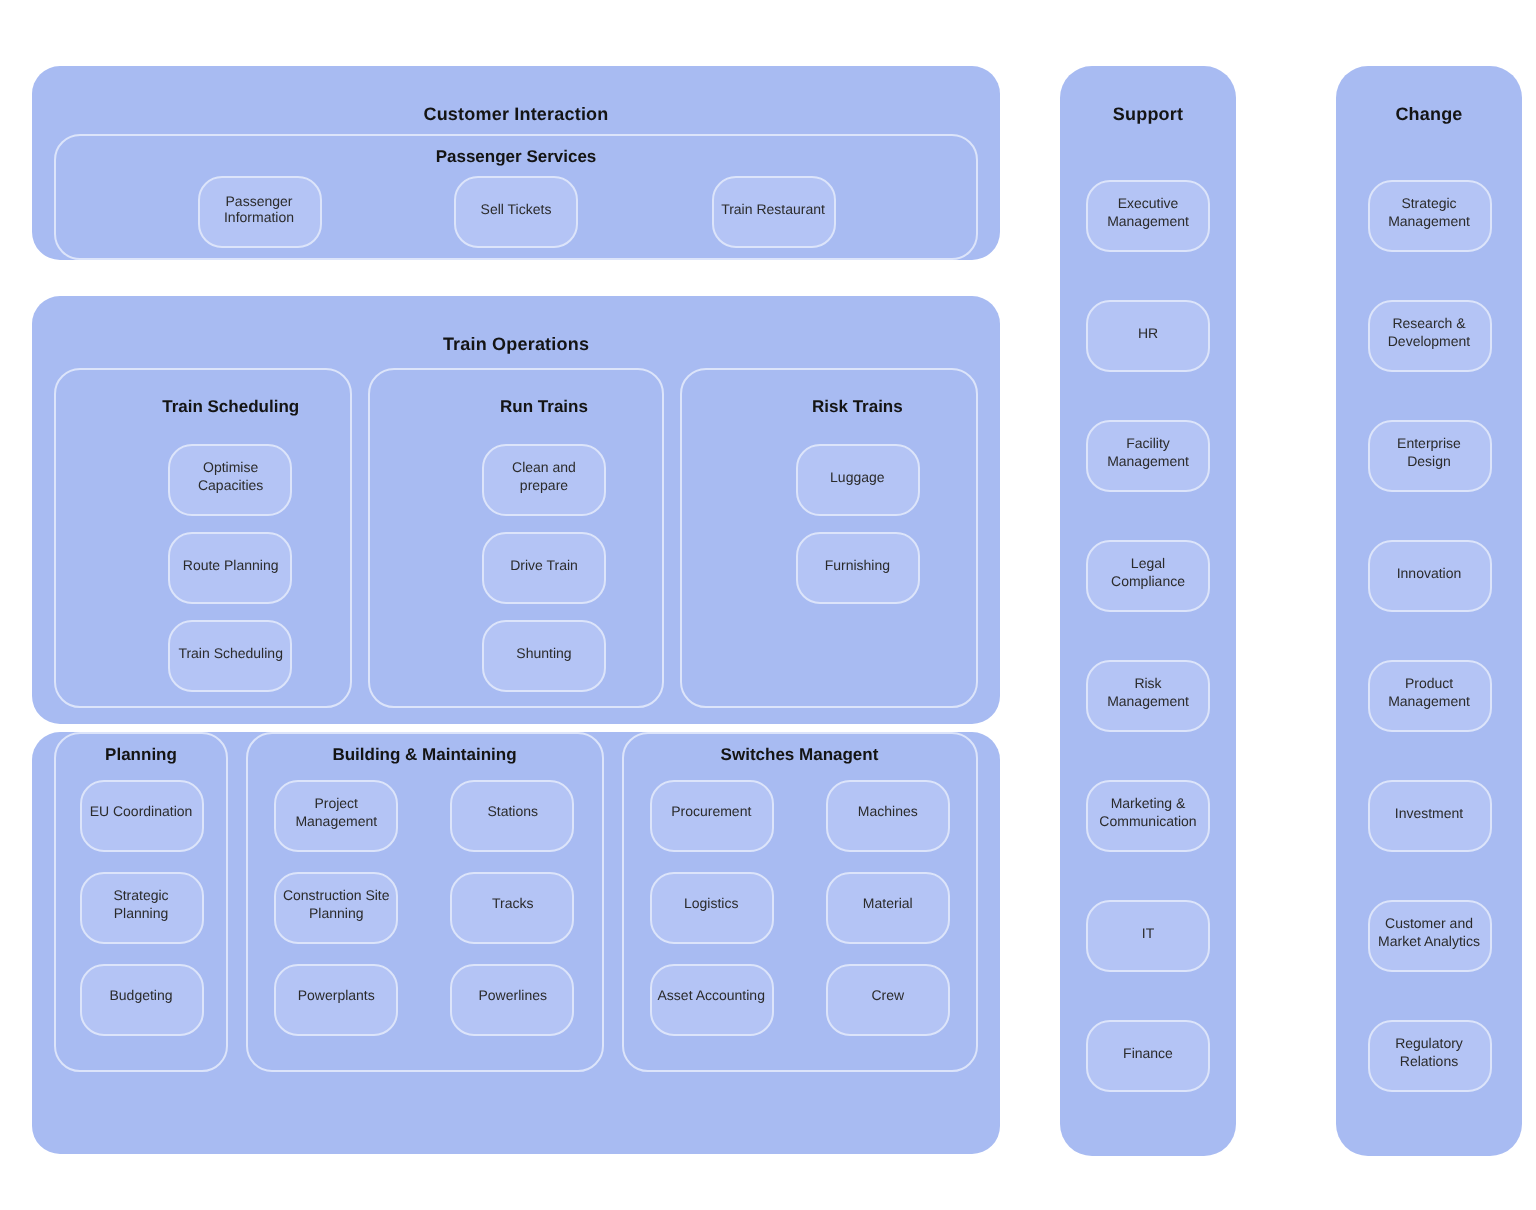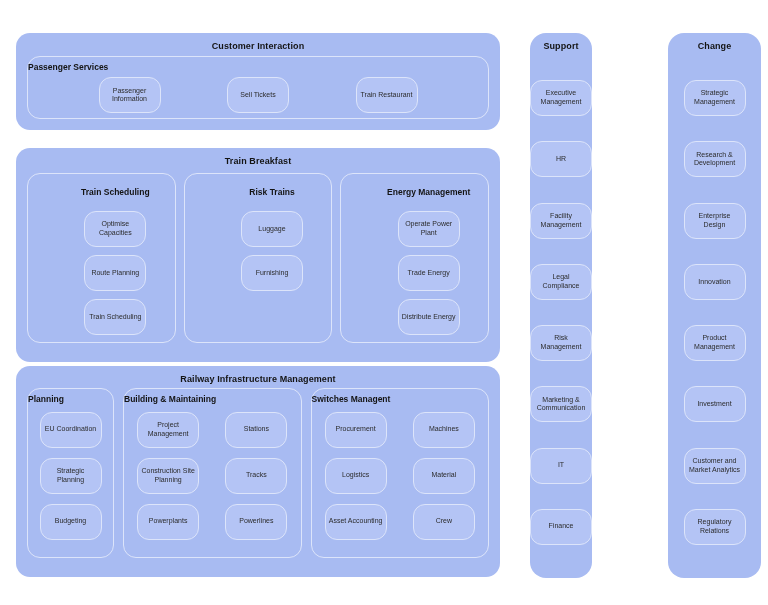--- a/index.html
+++ b/index.html
@@ -25,55 +25,55 @@
   .side-col {
     position: absolute;
     top: 33px;
     height: 545px;
     background: var(--section-bg);
     border-radius: 16px;
     display: flex;
     flex-direction: column;
     box-sizing: border-box;
   }
-  .side-col.support { left: 530px; width: 62px; }
+  .side-col.support { left: 530px; width: 88px; }
   .side-col.change  { left: 668px; width: 93px; }
 
   
   .panel {
     background: var(--section-bg);
     border-radius: 14px;
     box-sizing: border-box;
     padding: 0 11px;
   }
   .sec-ci  { height: 97px;  margin-bottom: 18px; }
   .sec-to  { height: 214px; margin-bottom: 4px; }
   .sec-rim { height: 211px; }
 
   .panel-title {
-    padding-top: 8px;
+    padding-top: 19px;
     text-align: center;
     font-size: 9px;
     font-weight: bold;
     color: #141414;
     letter-spacing: 0.1px;
   }
 
   
   .group {
     border: 1.2px solid var(--line);
     border-radius: 13px;
     box-sizing: border-box;
     display: flex;
     flex-direction: column;
     min-width: 0;
   }
   .group-title {
     padding-top: 6px;
-    text-align: left;
+    text-align: center;
     font-size: 8.5px;
     font-weight: bold;
     color: #141414;
     line-height: 1.15;
   }
 
   
   .ci-row { display: flex; gap: 10px; margin-top: 5px; height: 63px; }
   .g-ps { flex: 265 1 0; }
   .g-ns { flex: 187 1 0; }
@@ -182,66 +182,65 @@
               </div>
               <div class="leaf">
                 <span>Train Restaurant</span>
               </div>
             </div>
         </div>
       </div>
     </section>
 
     <section class="panel sec-to">
-      <div class="panel-title">Train Breakfast</div>
+      <div class="panel-title">Train Operations</div>
       <div class="to-row">
         <div class="to-col">
           <div class="col-title">Train Scheduling</div>
           <div class="leaf-stack">
               <div class="leaf">
                 <span>Optimise Capacities</span>
               </div>
               <div class="leaf">
                 <span>Route Planning</span>
               </div>
               <div class="leaf">
                 <span>Train Scheduling</span>
               </div>
             </div>
         </div>
         <div class="to-col">
+          <div class="col-title">Run Trains</div>
+          <div class="leaf-stack">
+              <div class="leaf">
+                <span>Clean and prepare</span>
+              </div>
+              <div class="leaf">
+                <span>Drive Train</span>
+              </div>
+              <div class="leaf">
+                <span>Shunting</span>
+              </div>
+            </div>
+        </div>
+        <div class="to-col">
           <div class="col-title">Risk Trains</div>
           <div class="leaf-stack">
               <div class="leaf">
                 <span>Luggage</span>
               </div>
               <div class="leaf">
                 <span>Furnishing</span>
               </div>
             </div>
         </div>
-        <div class="to-col">
-          <div class="col-title">Energy Management</div>
-          <div class="leaf-stack">
-              <div class="leaf">
-                <span>Operate Power Plant</span>
-              </div>
-              <div class="leaf">
-                <span>Trade Energy</span>
-              </div>
-              <div class="leaf">
-                <span>Distribute Energy</span>
-              </div>
-            </div>
-        </div>
       </div>
     </section>
 
     <section class="panel sec-rim">
-      <div class="panel-title">Railway Infrastructure Management</div>
       <div class="rim-row">
         <div class="group g-plan">
           <div class="group-title">Planning</div>
           <div class="leaf-stack">
               <div class="leaf">
                 <span>EU Coordination</span>
               </div>
               <div class="leaf">
                 <span>Strategic Planning</span>
               </div>

